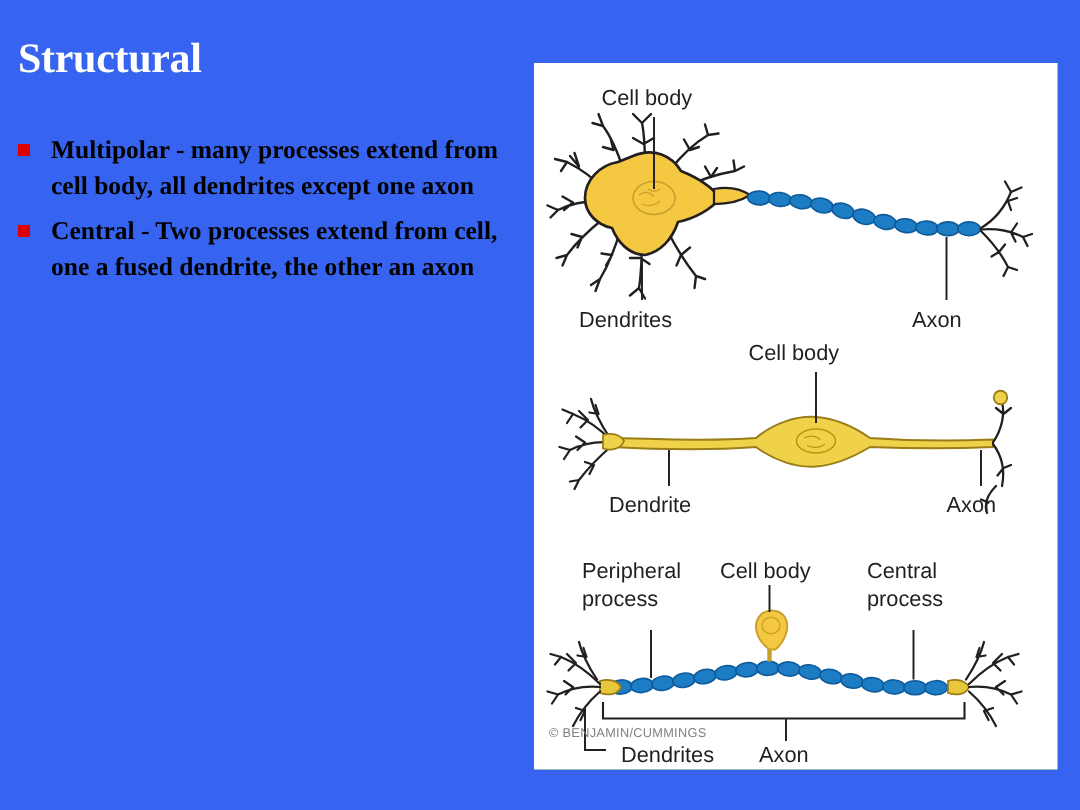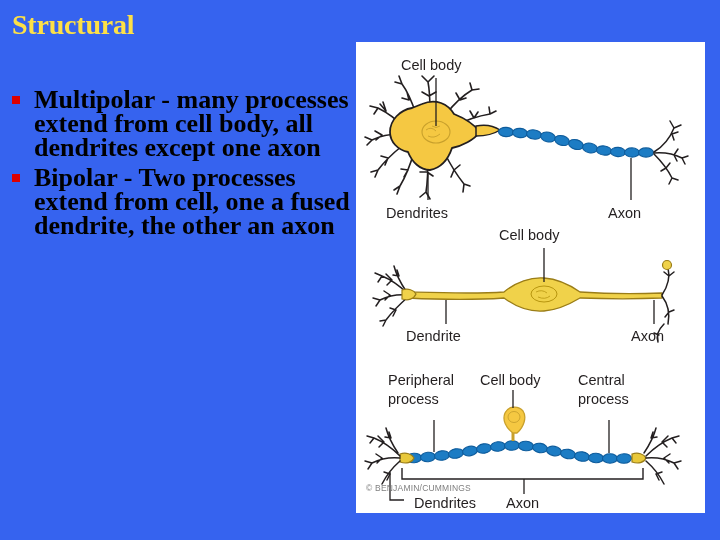--- a/index.html
+++ b/index.html
@@ -24,45 +24,45 @@
   .text-col {
     position: absolute;
     left: 0;
     top: 0;
     width: 352px;
     height: 540px;
   }
   .slide-title {
     position: absolute;
     left: 12px;
-    top: 5px;
+    top: 20px;
     width: 340px;
     font-family: "Liberation Serif", serif;
     font-weight: bold;
     font-size: 28px;
     line-height: 40px;
-    color: #fde047;
+    color: #ffffff;
     letter-spacing: -0.2px;
   }
   .bullet-list {
     position: absolute;
     left: 0;
     top: 88px;
     width: 352px;
     margin: 0;
     padding: 0;
     list-style: none;
   }
   .bullet-item {
     position: relative;
     padding-left: 34px;
     margin-bottom: 6px;
     font-family: "Liberation Serif", serif;
     font-weight: bold;
-    font-size: 26px;
+    font-size: 17px;
     line-height: 24px;
     color: #000000;
   }
   .bullet-marker {
     position: absolute;
     left: 12px;
     top: 8px;
     width: 8px;
     height: 8px;
     background: #dd0000;
@@ -107,21 +107,21 @@
       <div>Structural</div>
     </div>
 
     <ul class="bullet-list">
       <li class="bullet-item">
         <span class="bullet-marker"></span>
         <span class="bullet-text">Multipolar - many processes extend from cell body, all dendrites except one axon</span>
       </li>
       <li class="bullet-item">
         <span class="bullet-marker"></span>
-        <span class="bullet-text">Bipolar - Two processes extend from cell, one a fused dendrite, the other an axon</span>
+        <span class="bullet-text">Central - Two processes extend from cell, one a fused dendrite, the other an axon</span>
       </li>
     </ul>
   </div>
 
   <div class="figure-panel">
     <svg class="figure-svg" viewBox="0 0 349 471">
       <rect x="0" y="0" width="349" height="471" fill="#ffffff"></rect>
 
       <g>
 

